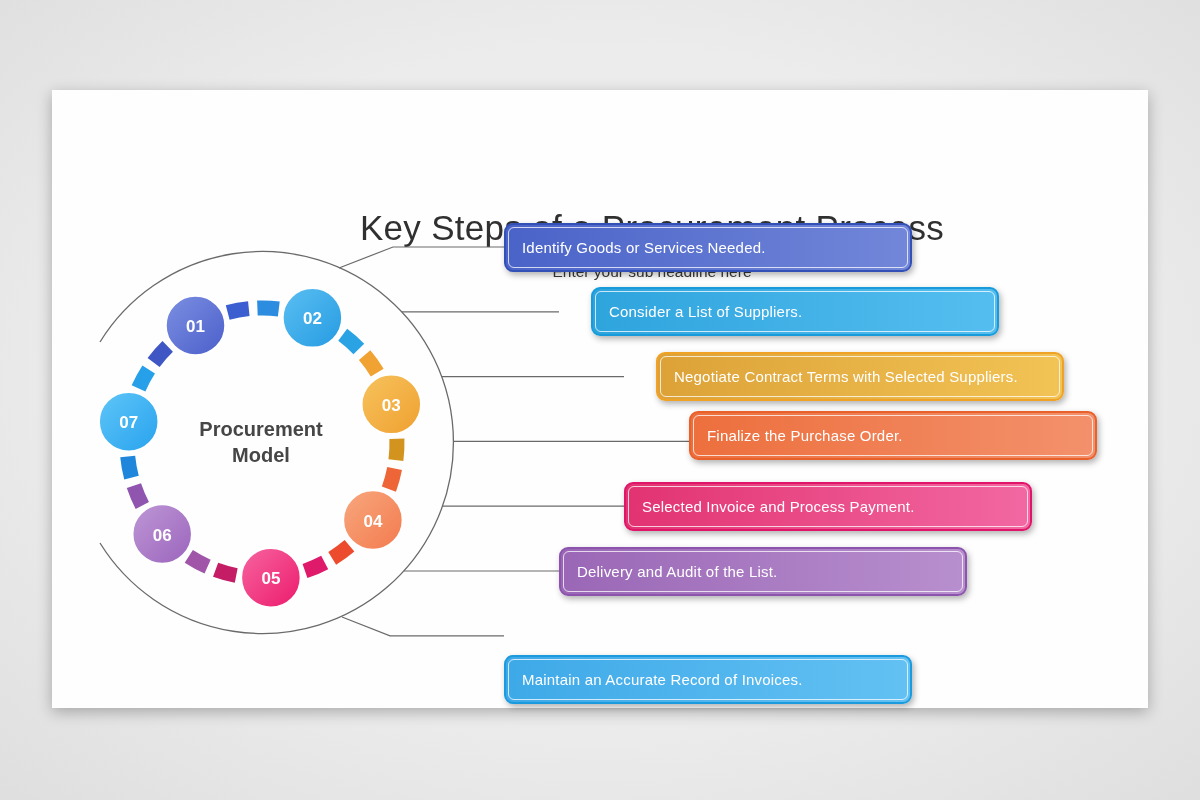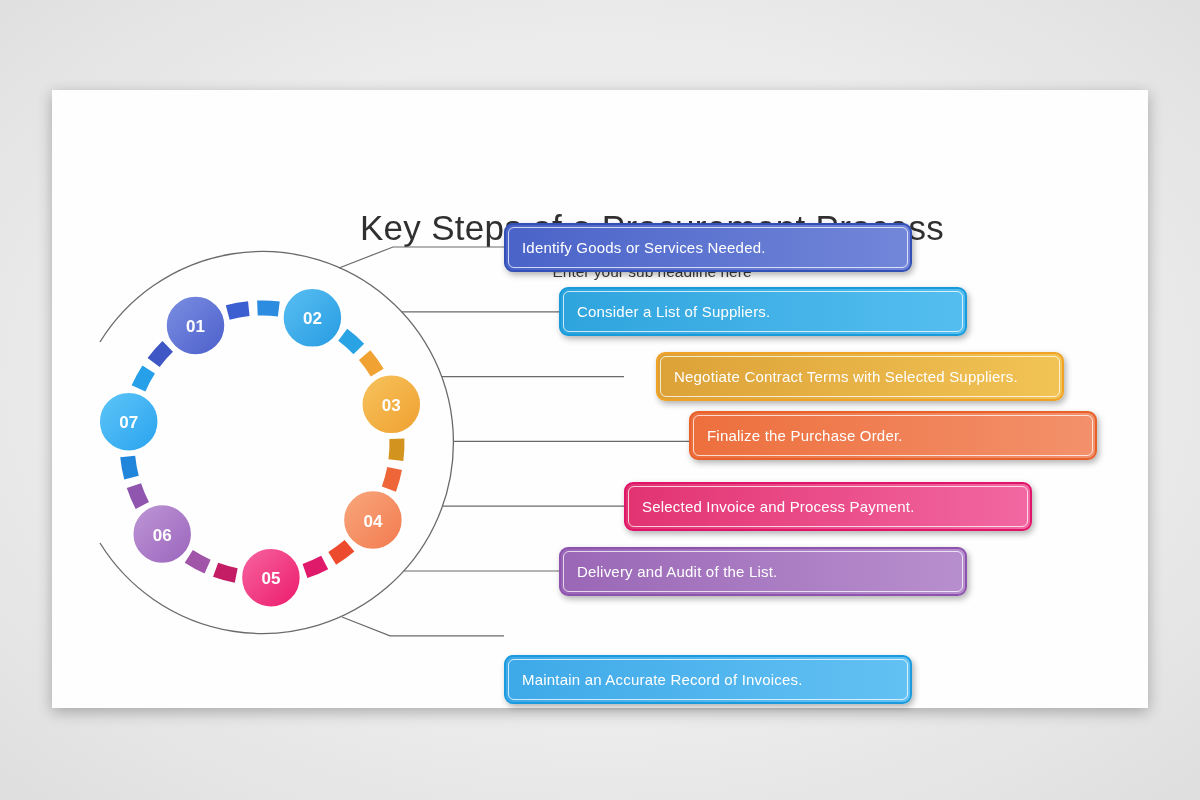--- a/index.html
+++ b/index.html
@@ -111,26 +111,27 @@
       <circle cx="372.9" cy="520.0" r="30" fill="url(#ng3)" stroke="#ffffff" stroke-width="2.5"></circle>
       <text x="372.9" y="521.0" text-anchor="middle" dominant-baseline="central" class="node-number">04</text>
       <circle cx="270.9" cy="577.7" r="30" fill="url(#ng4)" stroke="#ffffff" stroke-width="2.5"></circle>
       <text x="270.9" y="578.7" text-anchor="middle" dominant-baseline="central" class="node-number">05</text>
       <circle cx="162.2" cy="534.0" r="30" fill="url(#ng5)" stroke="#ffffff" stroke-width="2.5"></circle>
       <text x="162.2" y="535.0" text-anchor="middle" dominant-baseline="central" class="node-number">06</text>
       <circle cx="128.7" cy="421.7" r="30" fill="url(#ng6)" stroke="#ffffff" stroke-width="2.5"></circle>
       <text x="128.7" y="422.7" text-anchor="middle" dominant-baseline="central" class="node-number">07</text>
     </svg>
 
+  <div class="center-label">Procurement Model</div>
 
   <div id="bars">
       <div class="bar" style="left: 504px; top: 222.5px; align-items: center; --c1: #4a63c8; --c2: #7287d9; --bd: #3350b6;">
         <span class="bar-label">Identify Goods or Services Needed.</span>
       </div>
-      <div class="bar" style="left: 559px; top: 287.3px; --c1: #2ea4dd; --c2: #55bef0; --bd: #189bdb;">
+      <div class="bar" style="left: 591px; top: 287.3px; --c1: #2ea4dd; --c2: #55bef0; --bd: #189bdb;">
         <span class="bar-label">Consider a List of Suppliers.</span>
       </div>
       <div class="bar" style="left: 624px; top: 352.1px; margin-left: 32px; --c1: #dca238; --c2: #f2c355; --bd: #f0a226;">
         <span class="bar-label">Negotiate Contract Terms with Selected Suppliers.</span>
       </div>
       <div class="bar" style="left: 689px; top: 411px; --c1: #ed6f3d; --c2: #f3916c; --bd: #e8602a;">
         <span class="bar-label">Finalize the Purchase Order.</span>
       </div>
       <div class="bar" style="left: 624px; top: 481.7px; --c1: #e23371; --c2: #f268a2; --bd: #e0156a;">
         <span class="bar-label">Selected Invoice and Process Payment.</span>

